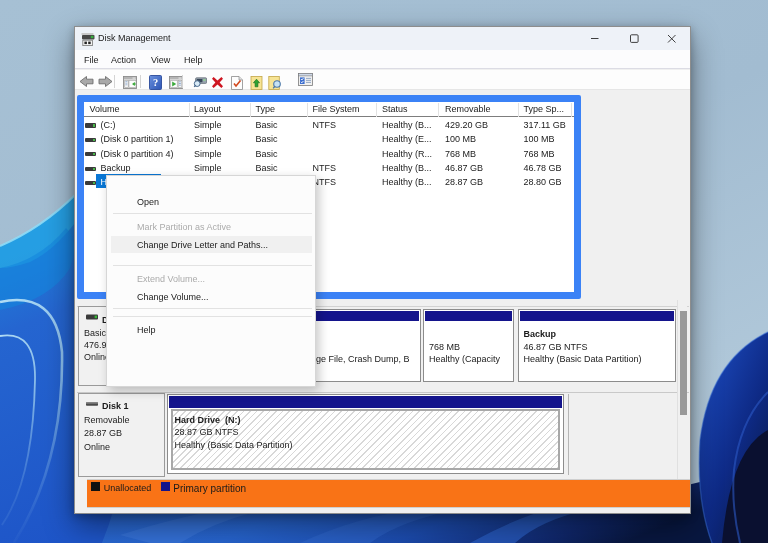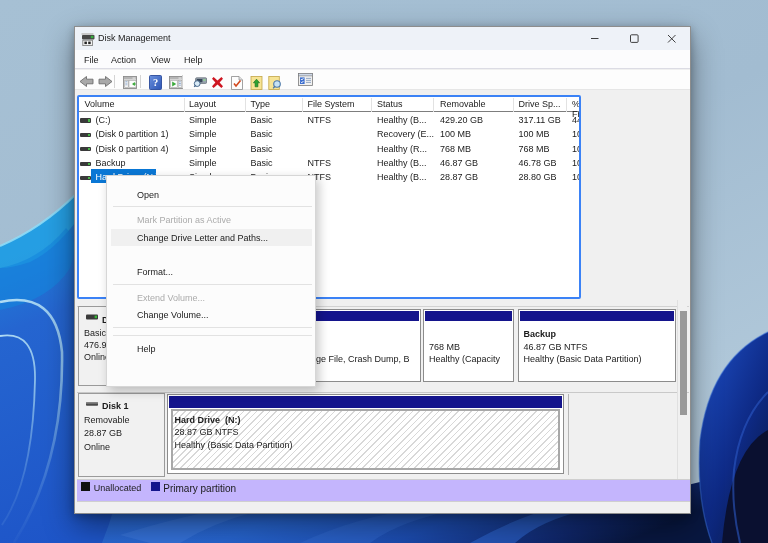--- a/index.html
+++ b/index.html
@@ -19,21 +19,21 @@
   .wctl{position:absolute;top:0;width:30px;height:23px;}
   #menubar{position:absolute;left:0;top:23px;width:100%;height:19px;background:#fcfcfd;
     border-bottom:1px solid #dcdce4;}
   .mitem{position:absolute;top:5px;font-size:9px;color:#1b1b1b;}
   #toolbar{position:absolute;left:0;top:43px;width:100%;height:20px;background:#fdfdfd;
     border-bottom:1px solid #e6e6e6;}
   .tsep{position:absolute;top:5px;width:1px;height:13px;background:#d4d4d4;}
 
   
   #list{position:absolute;left:2px;top:67.5px;width:504px;height:204.5px;background:#fff;
-    border:2px solid #3b82f6;border-radius:2px;overflow:hidden;}
+    border:7px solid #3b82f6;border-radius:2px;overflow:hidden;}
   .hline{position:absolute;top:1px;height:14px;border-left:1px solid #e2e2e2;}
   #lhead{position:absolute;left:0;top:0;width:100%;height:15.5px;background:#fff;
     border-bottom:1px solid #7d7d7d;}
   .hcell{position:absolute;top:2.4px;font-size:9px;color:#1b1b1b;}
   .row{position:absolute;left:0;width:100%;height:14.4px;}
   .cell{position:absolute;top:1.5px;font-size:9px;color:#1b1b1b;white-space:nowrap;}
   .vicon{position:absolute;left:1.3px;top:5px;width:11px;height:4.4px;background:#3a3a3a;
     border-radius:1px;}
   .vicon:after{content:"";position:absolute;right:1.2px;top:1.1px;width:2.2px;height:2.2px;background:#49b849;}
   #selhl{position:absolute;left:12px;top:-2px;width:64.5px;height:14.2px;background:#0a77d5;}
@@ -44,30 +44,30 @@
   .pbox{position:absolute;background:#fff;border:1px solid #8c8c8c;}
   .pbar{position:absolute;left:1px;top:1px;right:1px;height:10px;background:#14148c;}
   .ptxt{position:absolute;font-size:9px;white-space:nowrap;color:#1b1b1b;}
   .hatch{background:repeating-linear-gradient(135deg,#ffffff 0 3.5px,#d8d8d8 3.5px 4.6px);}
 
   
   #sbar{position:absolute;left:600px;top:0;width:10px;height:179px;background:#f0f0f0;border-left:1px solid #e0e0e0;}
   #sthumb{position:absolute;left:1.5px;top:10.5px;width:7px;height:104px;background:#999;}
 
   
-  #legend{position:absolute;left:2px;top:452px;width:617px;height:23px;background:#c4b5fd;
+  #legend{position:absolute;left:12px;top:452px;width:617px;height:29px;background:#f97316;
     border-top:1px solid #cfcfcf;border-bottom:1px solid #cfcfcf;}
 
   
   #menu{position:absolute;left:106px;top:175px;width:210px;height:212px;background:#fcfcfc;
-    border:1px solid #d6d6d6;box-shadow:3px 4px 10px rgba(0,0,0,.22);padding-top:9px;z-index:50;}
+    border:1px solid #d6d6d6;box-shadow:3px 4px 10px rgba(0,0,0,.22);padding-top:16px;z-index:50;}
   .men{position:relative;height:17.75px;}
   .men .t{position:absolute;left:30px;top:4.5px;font-size:9px;color:#1b1b1b;white-space:nowrap;}
   .men.dis .t{color:#ababab;}
-  .men.hl{background:#f0f0f0;margin:0 3px 16px 4px;}
+  .men.hl{background:#f0f0f0;margin:0 3px 8px 4px;}
   .men.hl .t{left:26px;}
   .msep{height:8px;position:relative;}
   .msep:after{content:"";position:absolute;left:6px;right:3px;top:3.5px;height:1px;background:#e2e2e2;}
 </style>
 </head>
 <body>
 <div id="canvas">
 
 <svg id="wall" width="768" height="543" viewBox="0 0 768 543">
   <defs>
@@ -231,21 +231,21 @@
   </div>
 
   <div id="list">
     <div id="lhead">
       <div class="hcell" style="left:5.5px">Volume</div>
       <div class="hcell" style="left:110px">Layout</div>
       <div class="hcell" style="left:171.5px">Type</div>
       <div class="hcell" style="left:228.5px">File System</div>
       <div class="hcell" style="left:298px">Status</div>
       <div class="hcell" style="left:361px">Removable</div>
-      <div class="hcell" style="left:439.5px">Drive Sp...</div>
+      <div class="hcell" style="left:439.5px">Type Sp...</div>
       <div class="hcell" style="left:493px">% Free</div>
       <div class="hline" style="left:105px"></div>
       <div class="hline" style="left:165.5px"></div>
       <div class="hline" style="left:223px"></div>
       <div class="hline" style="left:292px"></div>
       <div class="hline" style="left:354px"></div>
       <div class="hline" style="left:434px"></div>
       <div class="hline" style="left:487px"></div>
       <div class="hline" style="left:565.5px"></div>
     </div>
@@ -258,21 +258,21 @@
       <div class="cell" style="left:298px">Healthy (B...</div>
       <div class="cell" style="left:361px">429.20 GB</div>
       <div class="cell" style="left:439.5px">317.11 GB</div>
       <div class="cell" style="left:493px">44 %</div>
     </div>
     <div class="row" style="top:31.2px">
       <div class="vicon"></div>
       <div class="cell" style="left:16.5px">(Disk 0 partition 1)</div>
       <div class="cell" style="left:110px">Simple</div>
       <div class="cell" style="left:171.5px">Basic</div>
-      <div class="cell" style="left:298px">Recovery (E...</div>
+      <div class="cell" style="left:298px">Healthy (E...</div>
       <div class="cell" style="left:361px">100 MB</div>
       <div class="cell" style="left:439.5px">100 MB</div>
       <div class="cell" style="left:493px">100 %</div>
     </div>
     <div class="row" style="top:45.6px">
       <div class="vicon"></div>
       <div class="cell" style="left:16.5px">(Disk 0 partition 4)</div>
       <div class="cell" style="left:110px">Simple</div>
       <div class="cell" style="left:171.5px">Basic</div>
       <div class="cell" style="left:298px">Healthy (R...</div>
@@ -376,23 +376,20 @@
   <div class="men">
         <div class="t">Open</div>
       </div>
   <div class="msep"></div>
   <div class="men dis">
         <div class="t">Mark Partition as Active</div>
       </div>
   <div class="men hl">
         <div class="t">Change Drive Letter and Paths...</div>
       </div>
-  <div class="men">
-        <div class="t">Format...</div>
-      </div>
   <div class="msep"></div>
   <div class="men dis">
         <div class="t">Extend Volume...</div>
       </div>
   <div class="men">
         <div class="t">Change Volume...</div>
       </div>
   <div class="msep"></div>
   <div class="msep"></div>
   <div class="men">

